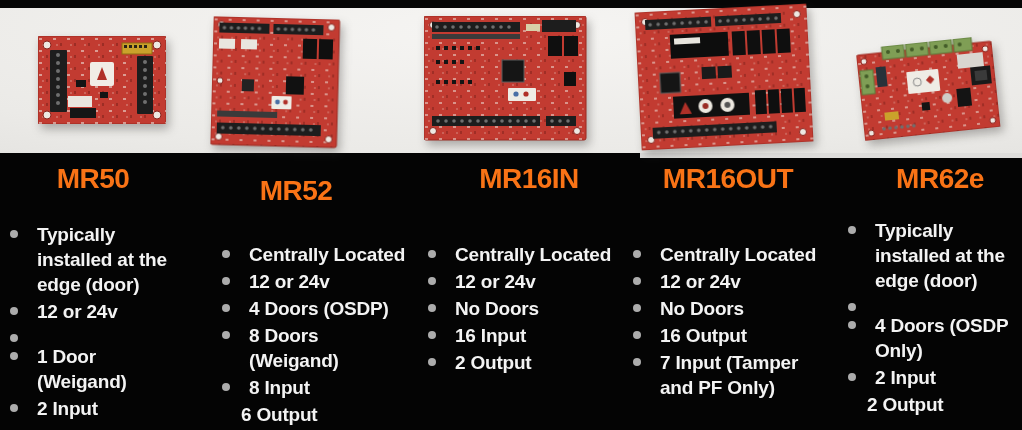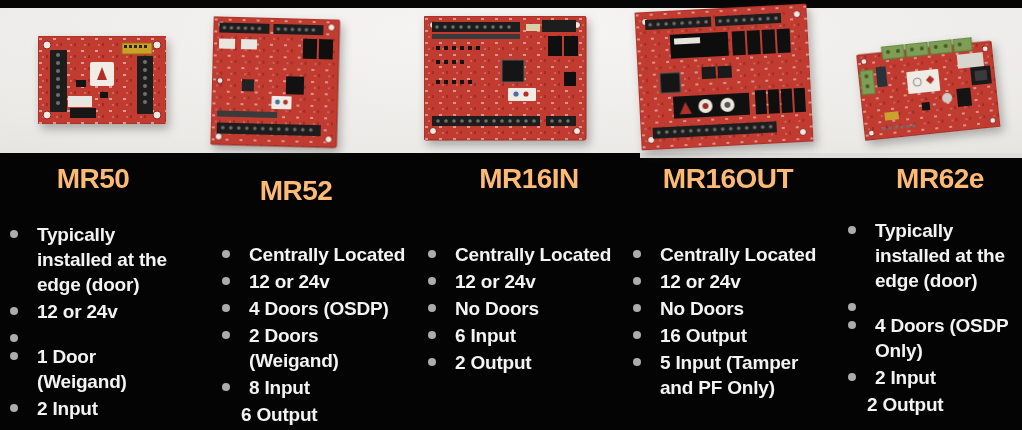--- a/index.html
+++ b/index.html
@@ -13,21 +13,21 @@
     background: radial-gradient(130% 170% at 50% 15%, #f6f5f3 0%, #ebeae7 50%, #d7d6d3 100%);
   }
   .band-step { position:absolute; top:153px; left:640px; width:382px; height:5px; background:#dedddb; }
   .board { position:absolute; filter: drop-shadow(3px 5px 5px rgba(50,45,42,.35)); }
   .rot-1 { transform: rotate(1.5deg); }
   .rot-2 { transform: rotate(-3deg); }
   .rot-3 { transform: rotate(-6deg); }
 
   .col-title {
     position:absolute; top:163px; margin:0; width:170px;
-    color:#fdba74; font-size:28px; font-weight:bold; letter-spacing:-0.5px;
+    color:#f97316; font-size:28px; font-weight:bold; letter-spacing:-0.5px;
     text-align:center; white-space:nowrap;
   }
   .col-list {
     position:absolute; margin:0; padding:0; list-style:none;
     color:#f3f3f3; font-size:19px; font-weight:bold; line-height:25px; letter-spacing:-0.2px;
   }
   .col-list li { display:flex; align-items:flex-start; margin:0 0 2px 0; }
   .dot { flex:none; width:8px; height:8px; border-radius:50%; background:#acacac; margin-top:8px; }
   .txt { margin-left:19px; white-space:pre-line; }
 </style>
@@ -387,21 +387,21 @@
     <li>
         <span class="dot"></span>
         <span class="txt">12 or 24v</span>
       </li>
     <li>
         <span class="dot"></span>
         <span class="txt">4 Doors (OSDP)</span>
       </li>
     <li>
         <span class="dot"></span>
-        <span class="txt">2 Doors
+        <span class="txt">8 Doors
 (Weigand)</span>
       </li>
     <li>
         <span class="dot"></span>
         <span class="txt">8 Input</span>
       </li>
     <li>
         <span class="txt">6 Output</span>
       </li>
   </ul>
@@ -414,21 +414,21 @@
     <li>
         <span class="dot"></span>
         <span class="txt">12 or 24v</span>
       </li>
     <li>
         <span class="dot"></span>
         <span class="txt">No Doors</span>
       </li>
     <li>
         <span class="dot"></span>
-        <span class="txt">6 Input</span>
+        <span class="txt">16 Input</span>
       </li>
     <li>
         <span class="dot"></span>
         <span class="txt">2 Output</span>
       </li>
   </ul>
 
   <ul class="col-list" style="left:633px; top:242px; width:195px;">
     <li>
         <span class="dot"></span>
@@ -441,21 +441,21 @@
     <li>
         <span class="dot"></span>
         <span class="txt">No Doors</span>
       </li>
     <li>
         <span class="dot"></span>
         <span class="txt">16 Output</span>
       </li>
     <li>
         <span class="dot"></span>
-        <span class="txt">5 Input (Tamper
+        <span class="txt">7 Input (Tamper
 and PF Only)</span>
       </li>
   </ul>
 
   <ul class="col-list" style="left:848px; top:218px; width:168px;">
     <li>
         <span class="dot"></span>
         <span class="txt">Typically
 installed at the
 edge (door)</span>

